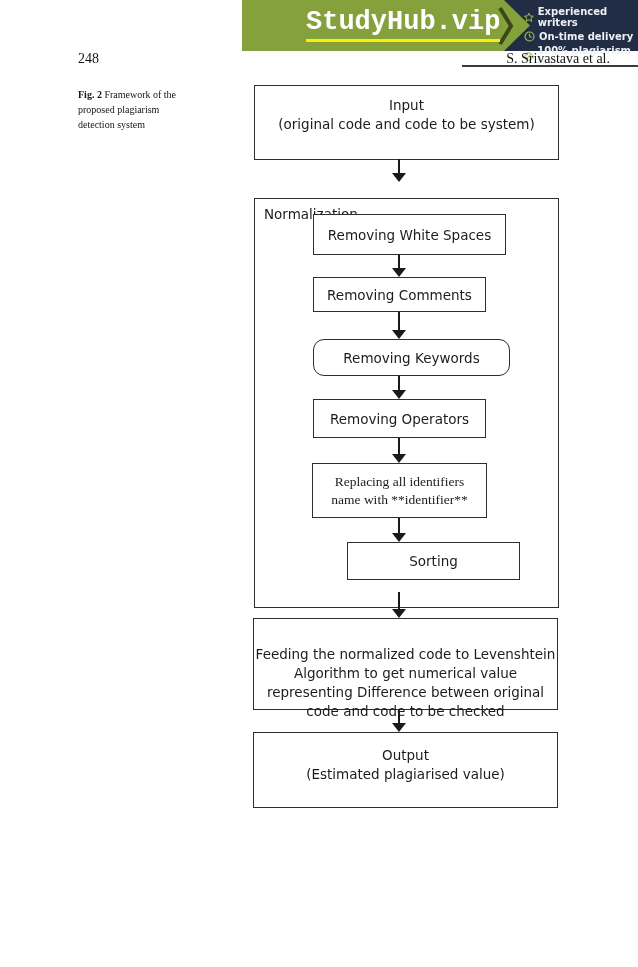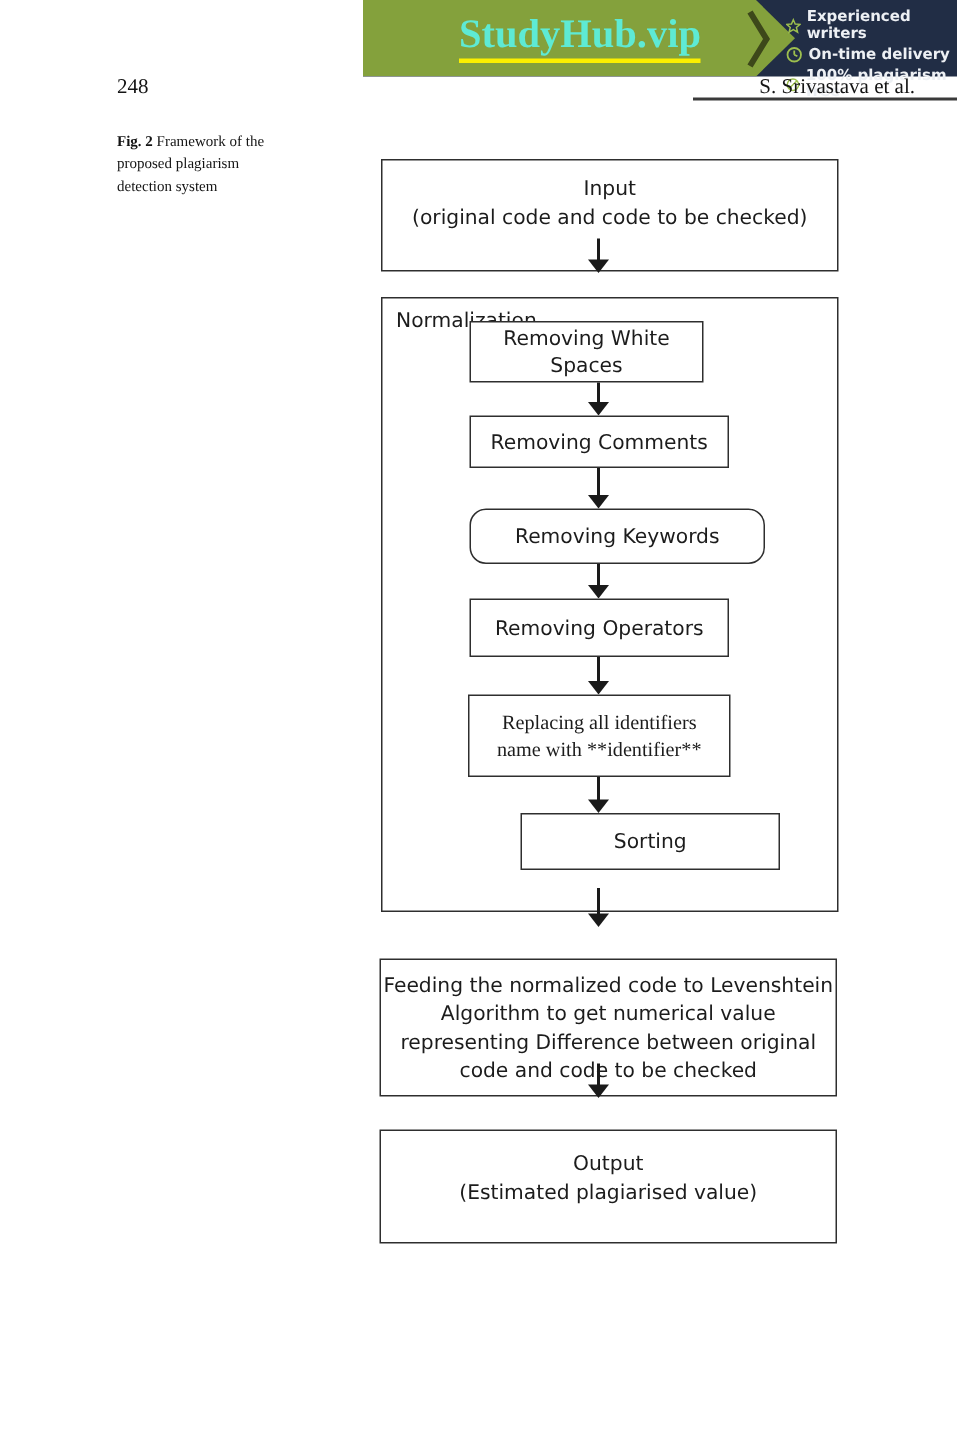--- a/index.html
+++ b/index.html
@@ -10,54 +10,54 @@
   }
 
   
   .banner { position:absolute; left:242px; top:0; width:396px; height:51px; background:#212d45; }
   .banner-green {
     position:absolute; left:0; top:0; width:288px; height:51px; background:#84a13c;
     clip-path:polygon(0 0, 262px 0, 288px 25.5px, 262px 51px, 0 51px);
   }
   .brand {
     position:absolute; left:64px; top:8px;
-    font-family:Liberation Serif, serif; font-weight:bold; font-size:27px; line-height:1.1;
-    color:#5eead4; border-bottom:3px solid #fcf000; padding-bottom:1px;
+    font-family:Liberation Mono, monospace; font-weight:bold; font-size:27px; line-height:1.1;
+    color:#ffffff; border-bottom:3px solid #fcf000; padding-bottom:1px;
   }
   .chevron-svg { position:absolute; left:256px; top:5px; }
   .features { position:absolute; left:282px; top:6px; display:flex; flex-direction:column; gap:3px; }
   .feature { display:flex; align-items:center; gap:4px;
     font-family:"DejaVu Sans", sans-serif; font-size:10px; font-weight:bold; color:#edf0f4; line-height:11px; }
 
   
   .page-number { position:absolute; left:78px; top:51px; font-size:14px; color:#141414; }
   .running-author { position:absolute; left:462px; top:51px; width:148px; text-align:right; font-size:14px; color:#141414; }
   .author-rule { position:absolute; left:462px; top:65px; width:176px; height:1.5px; background:#3a3a3a; }
 
   
   .caption { position:absolute; left:78px; top:87px; width:150px; font-size:10px; line-height:15px; color:#141414; }
   .caption b { font-weight:bold; }
 
   
   .fc-box {
     position:absolute; border:1.5px solid #2e2e2e; background:#ffffff;
     font-family:"DejaVu Sans", sans-serif; color:#1c1c1c; text-align:center; font-size:13.5px;
   }
-  .pad-top { line-height:19px;margin-top:21px; }
+  .pad-top { line-height:19px; }
   .node-input       { left:254px; top:85px;  width:305px; height:75px;  padding-top:10px; }
   .node-norm        { left:254px; top:198px; width:305px; height:410px; }
   .norm-label { position:absolute; left:9px; top:7px; font-size:13.5px; color:#1c1c1c; }
   .step { display:flex; flex-direction:column; align-items:center; justify-content:center; line-height:18px; }
-  .step-0 { left:313px; top:214px; width:156px; height:41px; }
+  .step-0 { left:313px; top:214px; width:193px; height:41px; }
   .step-1 { left:313px; top:277px; width:173px; height:35px; }
   .step-2 { left:313px; top:339px; width:197px; height:37px;border-radius:11px; }
   .step-3 { left:313px; top:399px; width:173px; height:39px; }
   .step-4 { left:312px; top:463px; width:175px; height:55px;font-family:Liberation Serif, serif; }
   .step-5 { left:313px; top:542px; width:173px; height:38px;margin-left:34px; }
-  .node-lev         { left:253px; top:618px; width:305px; height:92px; padding-top:8px; }
+  .node-lev         { left:253px; top:618px; width:305px; height:92px; padding-top:26px; }
   .node-output      { left:253px; top:732px; width:305px; height:76px; padding-top:13px; }
 
   .varrow { position:absolute; width:14px; }
   .varrow .stem { position:absolute; left:6px; top:0; width:2px; height:calc(100% - 8px); background:#1a1a1a; }
   .varrow .head { position:absolute; left:0; bottom:0; width:0; height:0;
     border-left:7px solid transparent; border-right:7px solid transparent; border-top:9px solid #1a1a1a; }
   .a1 { left:392px; top:159px; height:23px; }
   .a2 { left:392px; top:255px; height:22px; }
   .a3 { left:392px; top:312px; height:27px; }
   .a4 { left:392px; top:376px; height:23px; }
@@ -108,21 +108,21 @@
 
   <div class="caption">
     <b>Fig. 2</b>
     <span>Framework of the</span><br>
     <span>proposed plagiarism</span><br>
     <span>detection system</span>
   </div>
 
   <div class="fc-box node-input pad-top">
     <div>Input</div>
-    <div>(original code and code to be checked)</div>
+    <div>(original code and code to be system)</div>
   </div>
 
   <div class="varrow a1">
       <div class="stem"></div>
       <div class="head"></div>
     </div>
 
   <div class="fc-box node-norm">
     <div class="norm-label">Normalization</div>
   </div>

